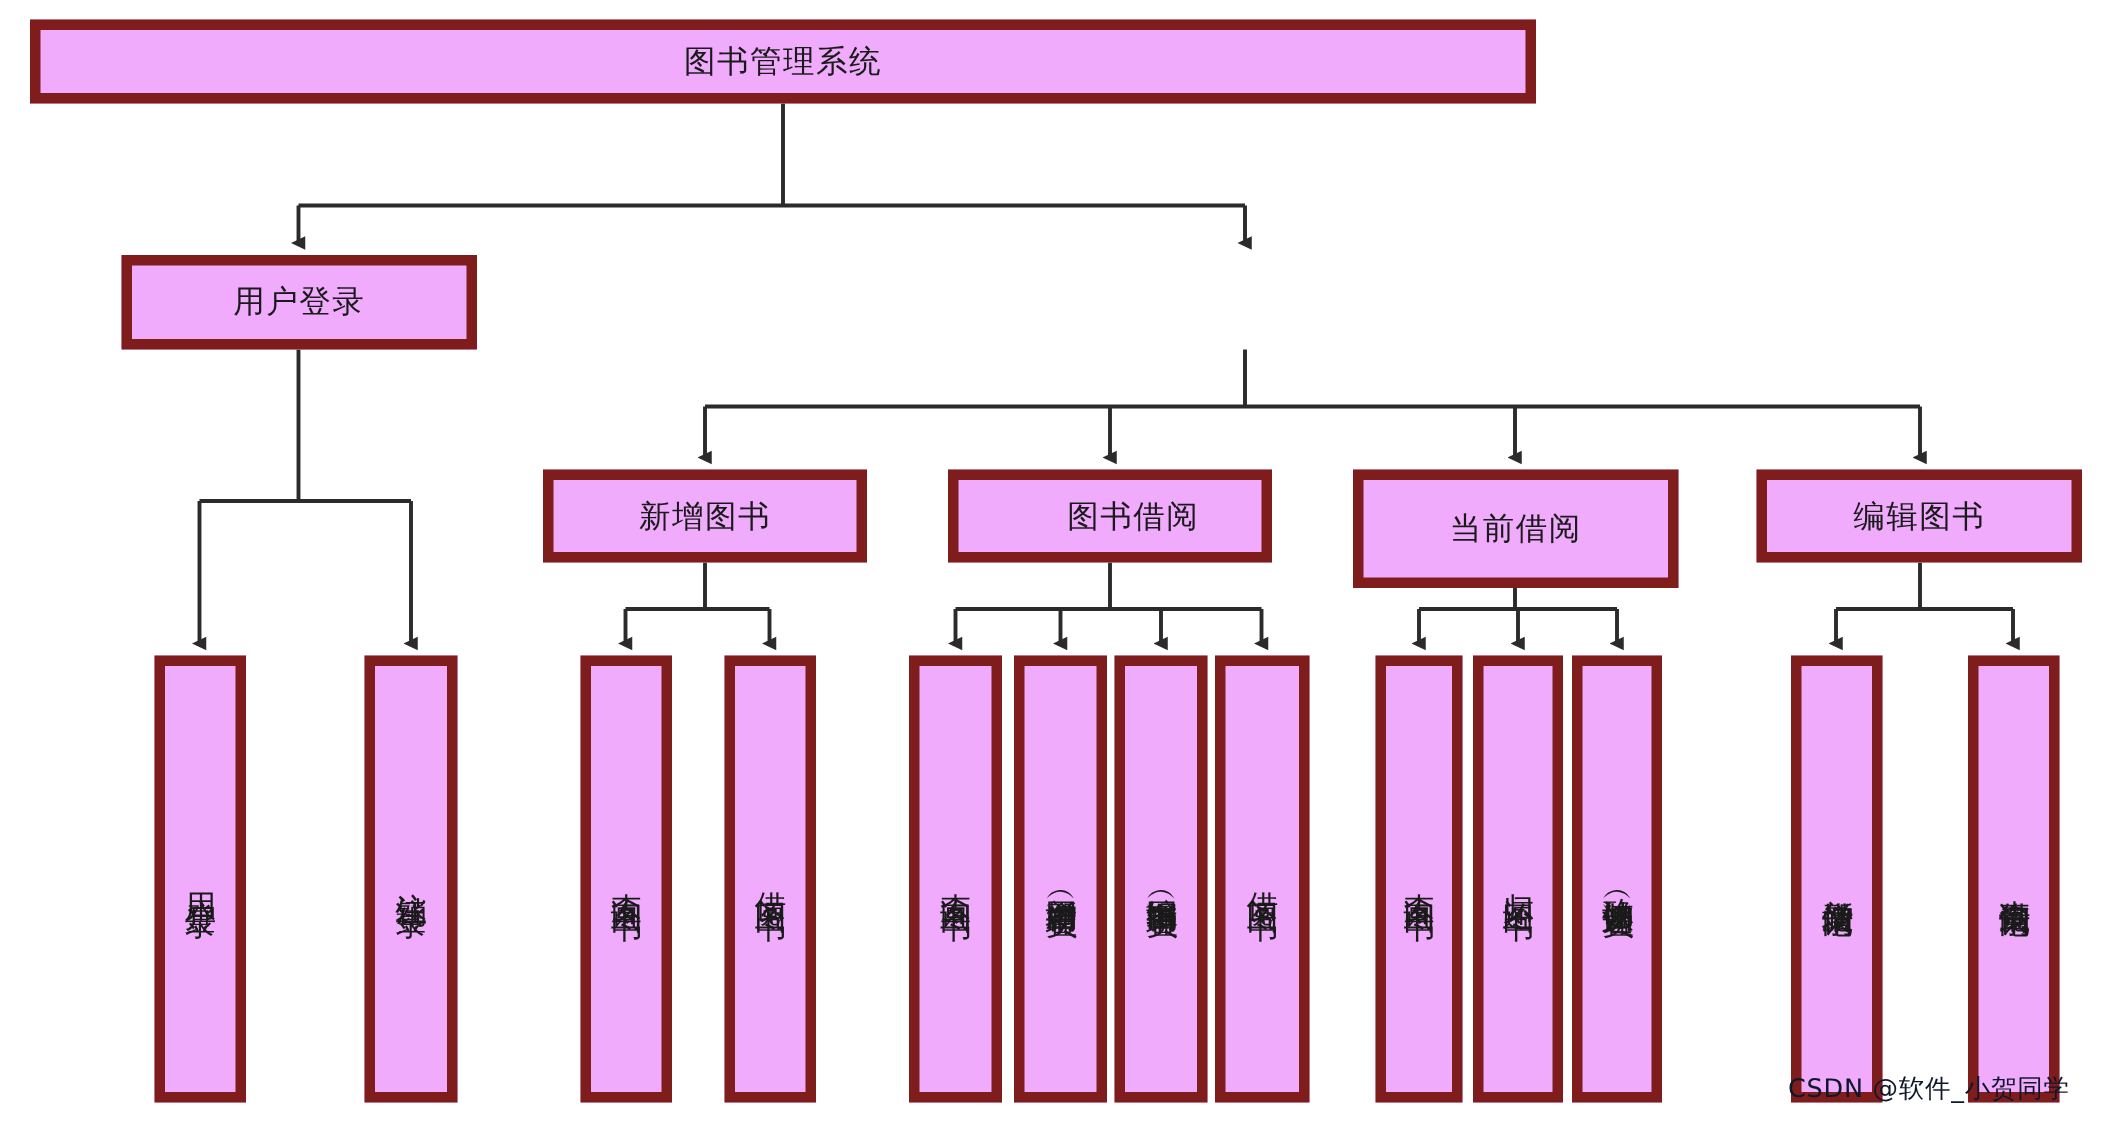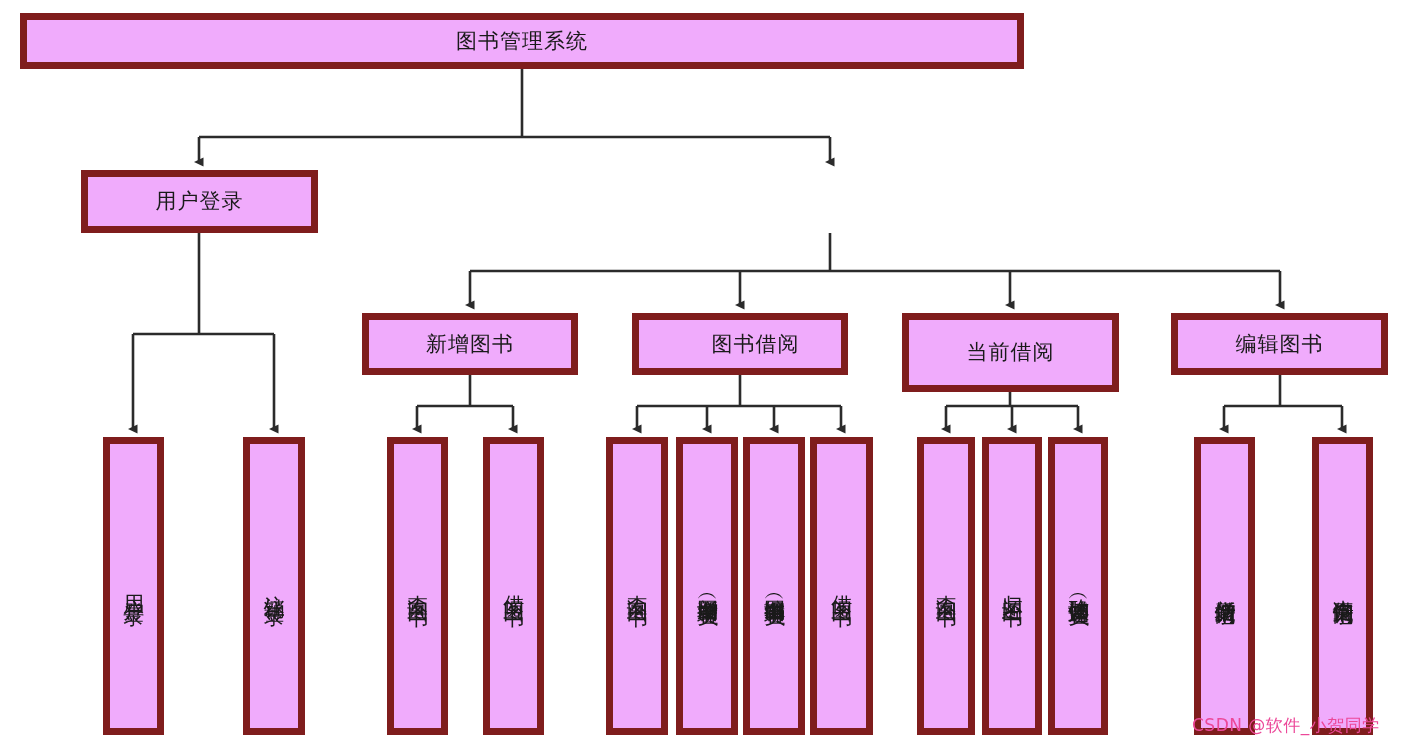--- a/index.html
+++ b/index.html
@@ -59,21 +59,21 @@
     text-align: center;
     white-space: nowrap;
   }
   .node-box.vert.tight .node-label {
     letter-spacing: 1px;
     line-height: 1.3;
   }
   .watermark {
     position: absolute;
     font-size: 17px;
-    color: #ec4899;
+    color: #0f172a;
     white-space: nowrap;
     letter-spacing: 0.5px;
     pointer-events: none;
     text-align: center;
   }
 </style>
 </head>
 <body>
 
 <div id="diagram-root">

